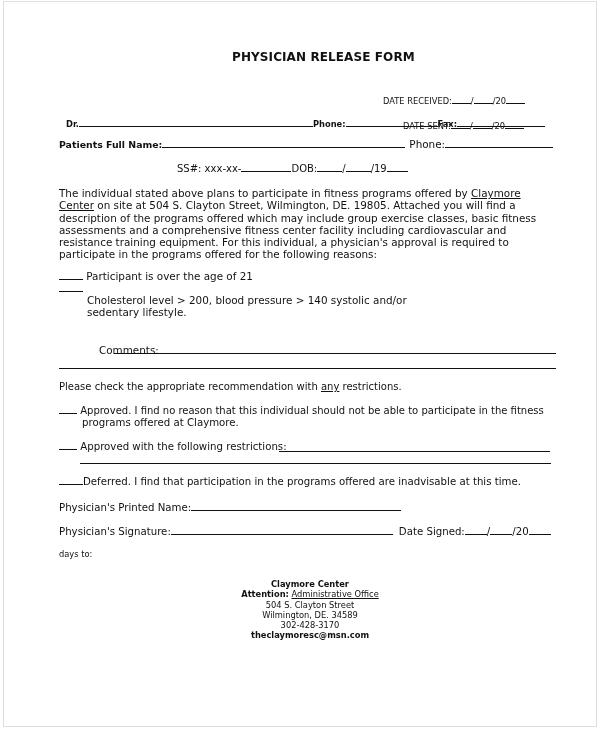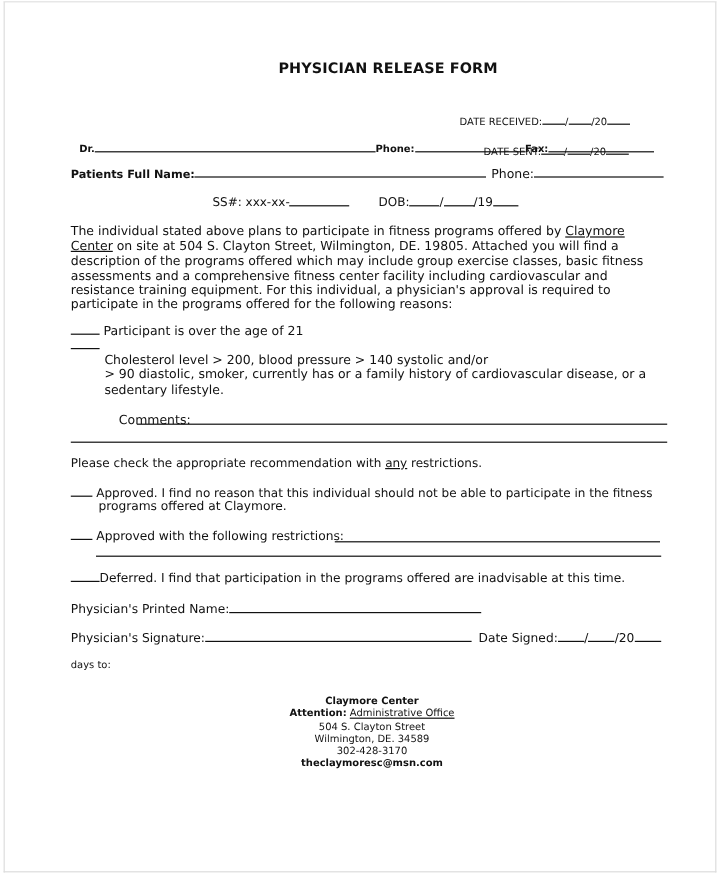--- a/index.html
+++ b/index.html
@@ -33,36 +33,35 @@
 
 <div class="abs sm" style="left:66px;top:117px;font-weight:bold;">
   <span>Dr.</span><span class="ul" style="width:234px"></span><span>Phone:</span><span class="ul" style="width:92px"></span><span>Fax:</span><span class="ul" style="width:88px"></span>
 </div>
 
 <div class="abs" style="left:59px;top:138px;font-size:9.4px;">
   <b>Patients Full Name:</b><span class="ul" style="width:243px"></span><span style="font-size:10.4px;margin-left:4px">Phone:</span><span class="ul" style="width:108px"></span>
 </div>
 
 <div class="abs md" style="left:177px;top:162px;">
-  <span>SS#: xxx-xx-</span><span class="ul" style="width:50px"></span><span style="margin-left:24px">DOB:</span><span class="ul" style="width:25px"></span><span>/</span><span class="ul" style="width:25px"></span><span>/19</span><span class="ul" style="width:21px"></span>
+  <span>SS#: xxx-xx-</span><span class="ul" style="width:50px"></span><span style="">DOB:</span><span class="ul" style="width:25px"></span><span>/</span><span class="ul" style="width:25px"></span><span>/19</span><span class="ul" style="width:21px"></span>
 </div>
 
 <div class="abs body para">
   <span>The individual stated above plans to participate in fitness programs offered by </span><span class="u">Claymore Center</span><span> on site at 504 S. Clayton Street, Wilmington, DE. 19805.  Attached you will find a description of the programs offered which may include group exercise classes, basic fitness assessments and a comprehensive fitness center facility including cardiovascular and resistance training equipment.  For this individual, a physician's approval is required to participate in the programs offered for the following reasons:</span>
 </div>
 
 <div class="abs body" style="left:59px;top:270px;">
   <span class="ul" style="width:24px;height:8px"></span> <span>Participant is over the age of 21</span>
 </div>
 <div class="abs body" style="left:59px;top:282px;">
   <span class="ul" style="width:24px;height:8px"></span> 
 </div>
 <div class="abs body" style="left:87px;top:294px;">
   <div>Cholesterol level &gt; 200, blood pressure &gt; 140 systolic and/or</div>
-  <div>&gt; 90 diastolic, smoker, currently has or a family history of cardiovascular disease, or a</div>
   <div>sedentary lifestyle.</div>
 </div>
 
 <div class="abs body" style="left:59px;top:344px;margin-left:40px;">Comments:</div>
 <div class="line" style="left:114px;top:353px;width:442px;"></div>
 <div class="line" style="left:59px;top:368px;width:497px;"></div>
 
 <div class="abs body" style="left:59px;top:381px;font-size:10px;">
   <span>Please check the appropriate recommendation with </span><span class="u">any</span><span> restrictions.</span>
 </div>

